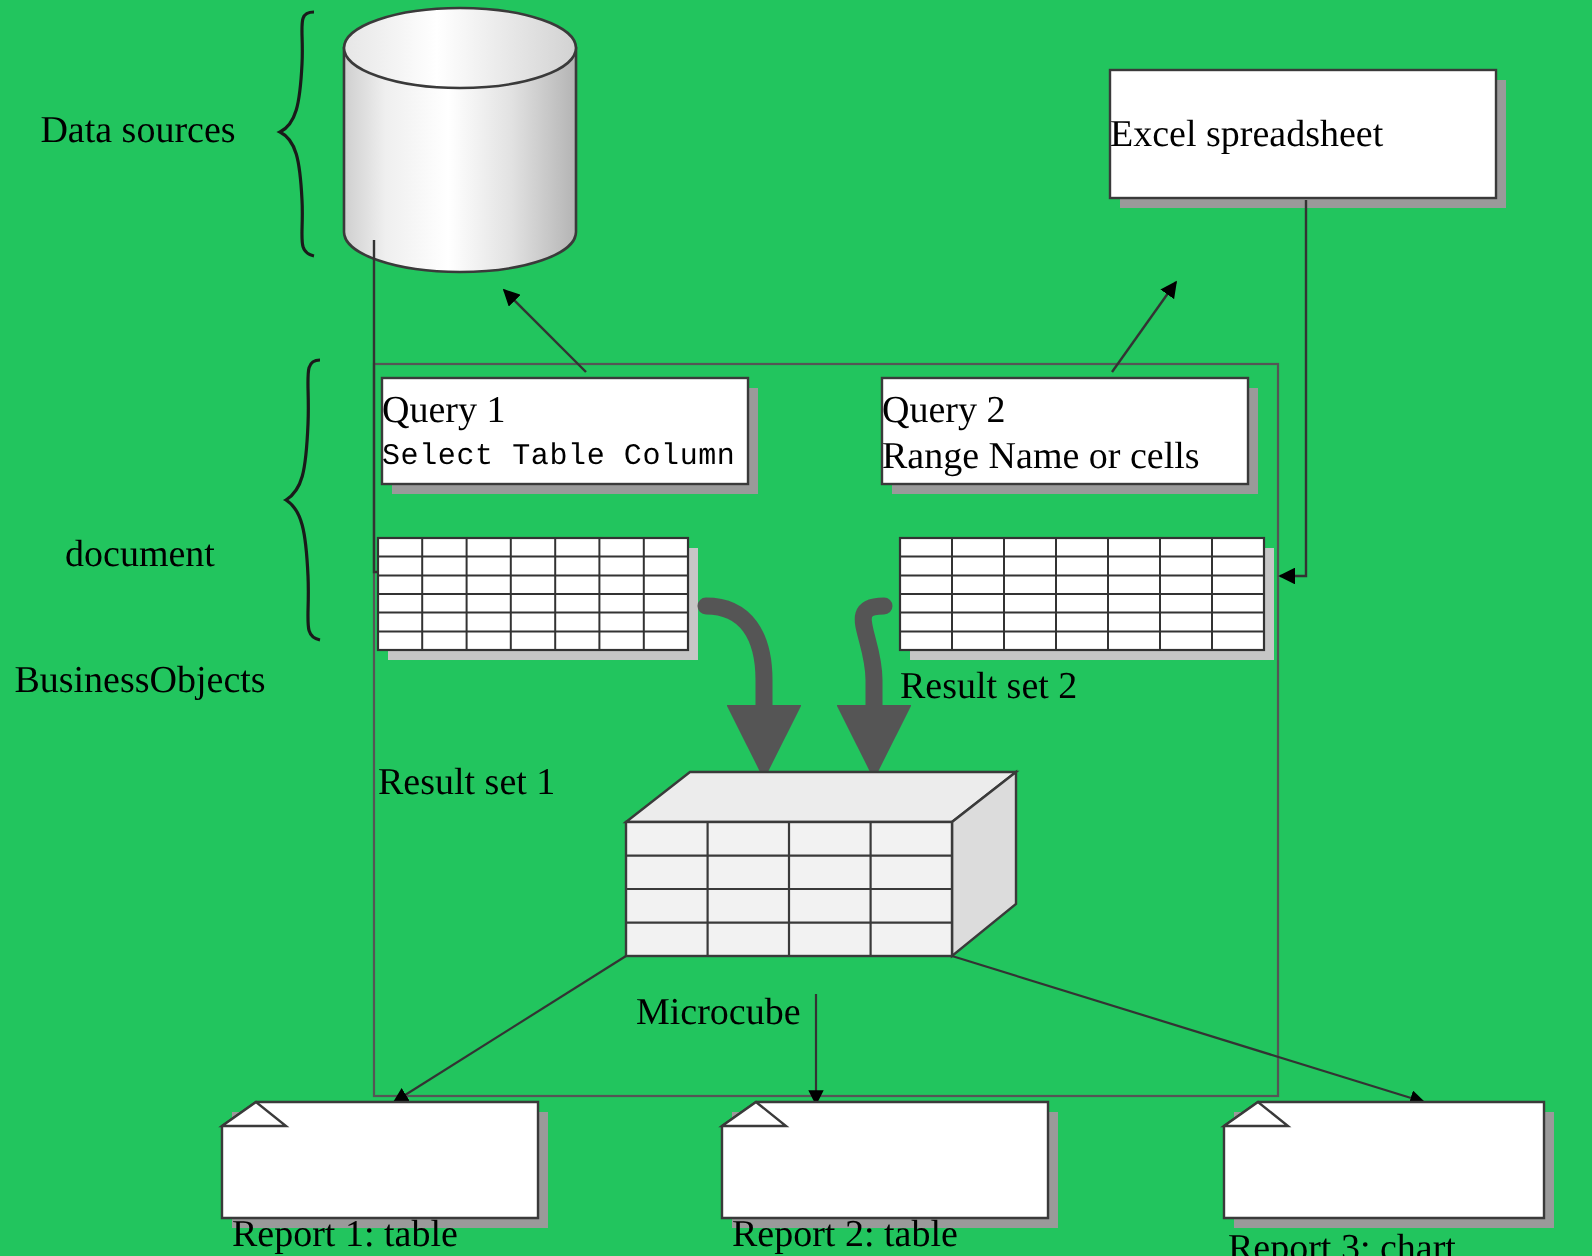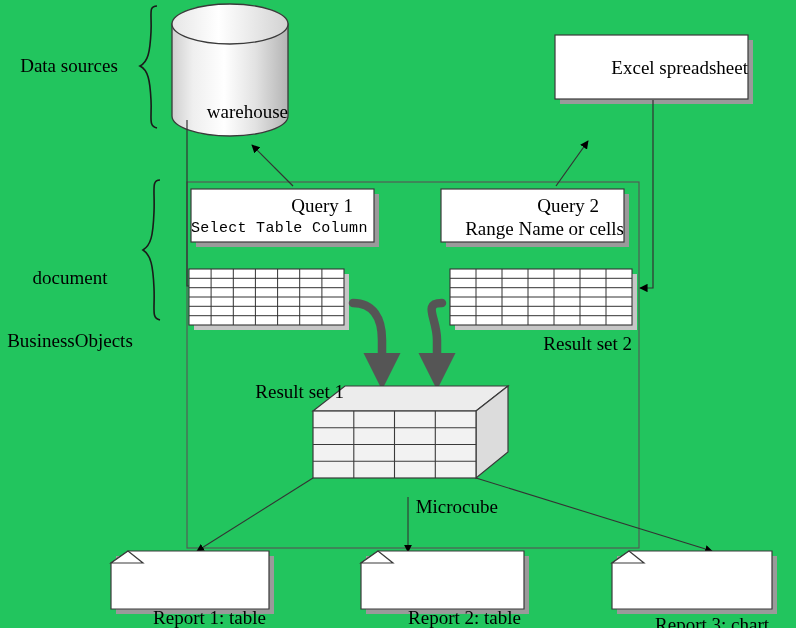--- a/index.html
+++ b/index.html
@@ -19,21 +19,21 @@
     position: absolute;
     left: 0; top: 0;
     width: 796px;
     height: 628px;
   }
   .lbl {
     position: absolute;
     color: #000;
     line-height: 1.12;
     white-space: pre;
-    text-align: right;
+    text-align: left;
   }
   .side-label {
     font-size: 19px;
     text-align: center;
   }
   .node-label {
     font-size: 19px;
   }
   .mono-label {
     font-family: "Liberation Mono", "DejaVu Sans Mono", monospace;
@@ -191,21 +191,20 @@
   </svg>
 
   <div class="lbl side-label" style="left:6px; top:55px; width:126px;">Data sources</div>
 
   <div class="lbl side-label" style="left:0px; top:224px; width:140px;">
     <div>document</div>
     <div>BusinessObjects</div>
   </div>
 
   <div class="lbl node-label" style="left:172px; top:58px; width:116px;">
-    <div>warehouse</div>
   </div>
 
   <div class="lbl node-label" style="left:555px; top:57px; width:193px;">Excel spreadsheet</div>
 
   <div class="lbl node-label" style="left:191px; top:195px; width:162px;">Query 1</div>
   <div class="lbl mono-label" style="left:191px; top:221px; width:153px;">Select Table Column</div>
 
   <div class="lbl node-label" style="left:441px; top:195px; width:158px;">Query 2</div>
   <div class="lbl node-label" style="left:441px; top:218px; width:183px;">Range Name or cells</div>
 

